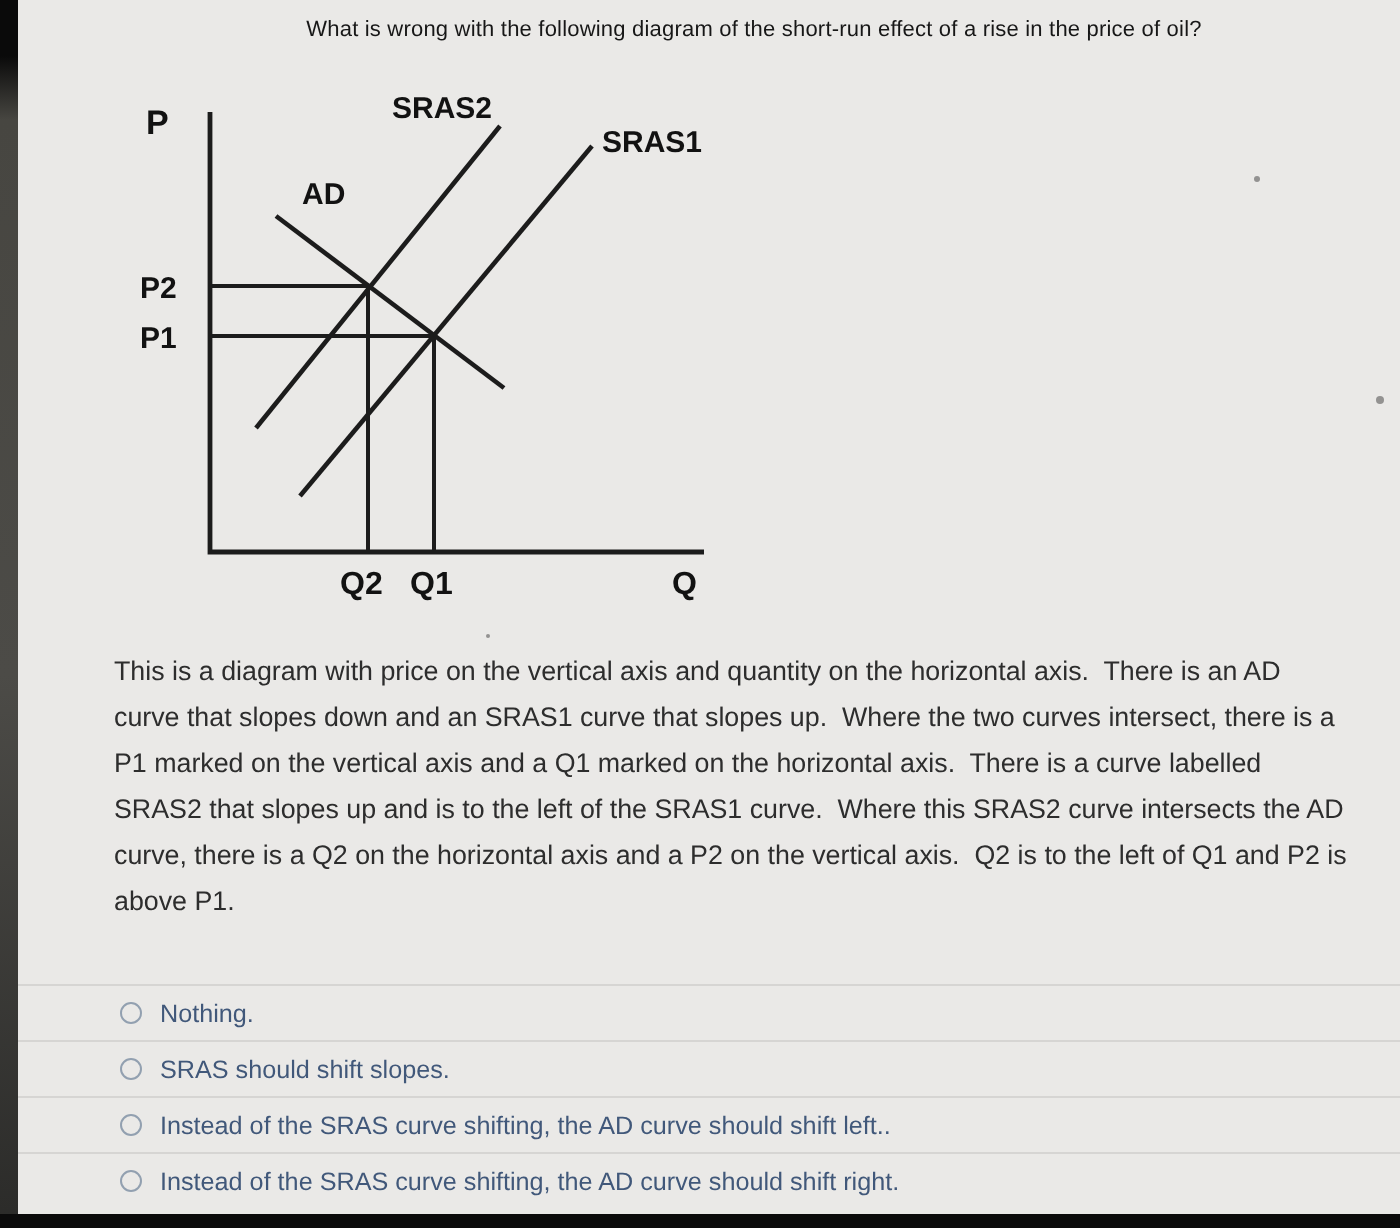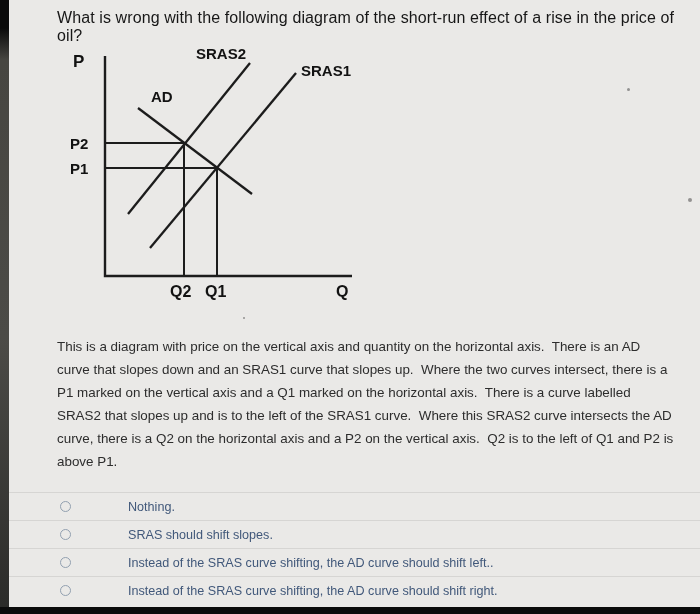--- a/index.html
+++ b/index.html
@@ -14,40 +14,40 @@
     position:absolute; left:0; top:0; width:9px; height:100%;
     background:linear-gradient(180deg,#0a0a0a 0px,#0a0a0a 28px,#474641 60px,#4c4b47 55%,#2b2b29 100%);
     z-index:4;
   }
   .bottom-strip {
     position:absolute; left:0; bottom:0; width:100%; height:7px;
     background:#0b0b0b; z-index:6;
   }
   .question {
     position:absolute; left:57px; top:9px; width:640px;
-    font-size:16px; color:#171717; letter-spacing:.1px;
+    font-size:11px; color:#171717; letter-spacing:.1px;text-align:center;
   }
   .diagram-svg { position:absolute; left:0; top:0; }
   .diagram-svg text { font-family:"Liberation Sans", sans-serif; font-weight:bold; fill:#121212; }
   .description {
-    position:absolute; left:57px; top:335px; width:618px;
+    position:absolute; left:57px; top:324px; width:618px;
     font-size:13.4px; line-height:23px; color:#2d2d2d;
     white-space:pre-wrap;
   }
   .options { position:absolute; left:0; top:492px; width:100%; }
   .option-row {
     display:flex; align-items:center; height:28px;
     padding-left:60px; border-top:1px solid #d6d5d3;
     cursor:pointer;
   }
   .radio {
     width:11px; height:11px; border:1.5px solid #92a0b0; border-radius:50%;
     margin-right:9px; flex:0 0 auto; background:transparent;
   }
-  .option-label { font-size:12.6px; color:#41587a;margin-left:48px; }
+  .option-label { font-size:12.6px; color:#41587a; }
   .speck { position:absolute; border-radius:50%; background:#4a4a4a; opacity:.55; }
 </style>
 </head>
 <body>
 
 <div class="left-strip"></div>
 
 <div class="question">What is wrong with the following diagram of the short-run effect of a rise in the price of oil?</div>
 
 <svg class="diagram-svg" width="700" height="320" viewBox="0 0 700 320">

